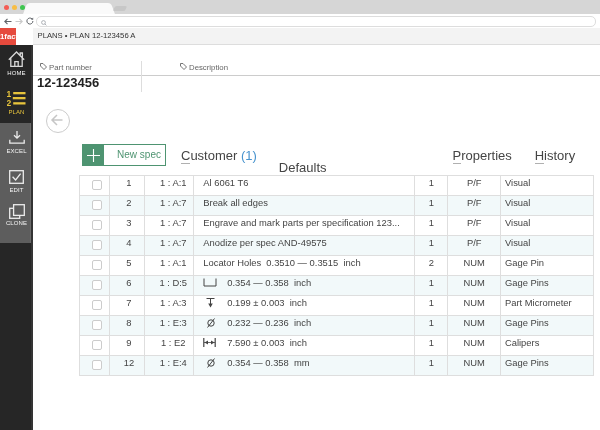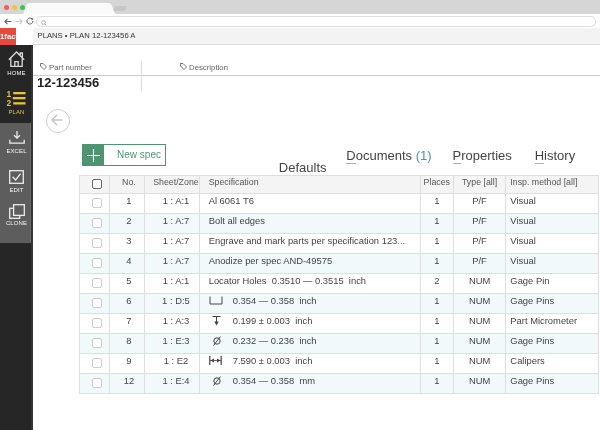--- a/index.html
+++ b/index.html
@@ -159,58 +159,49 @@
       </svg>
   </div>
   <div id="newspec">
     <div class="plus">
         <svg style="position:absolute;left:4px;top:4px" width="13" height="13" viewBox="0 0 13 13">
           <path d="M6.5 0v13 M0 6.5h13" stroke="#fff" stroke-width="1.1"></path>
         </svg>
       </div>
     <div class="txt">New spec</div>
   </div>
+  <div class="tab" style="left:148px;"><span class="u">C</span>ustomer <span class="n">(1)</span></div>
   <div class="tab" style="left:245.8px;margin-top:12px;"><span class="u">D</span>efaults</div>
-  <div class="tab" style="left:313.3px;"><span class="u">D</span>ocuments <span class="n">(1)</span></div>
   <div class="tab" style="left:419.5px;"><span class="u">P</span>roperties</div>
   <div class="tab" style="left:501.7px;"><span class="u">H</span>istory</div>
   <table id="tbl">
     <colgroup>
       <col style="width:29.6px">
         <col style="width:35.6px">
         <col style="width:49.1px">
         <col style="width:221.1px">
         <col style="width:33px">
         <col style="width:52.6px">
         <col style="width:93px">
     </colgroup>
     <tbody>
-        <tr>
-      <th class="c"><span class="cb cbh"></span></th>
-      <th class="c">No.</th>
-      <th class="c">Sheet/Zone</th>
-      <th class="l">Specification</th>
-      <th class="c">Places</th>
-      <th class="c">Type [all]</th>
-      <th class="i">Insp. method [all]</th>
-    </tr>
     <tr>
       <td class="c"><span class="cb"></span></td>
           <td class="c">1</td>
           <td class="c">1 : A:1</td>
       <td class="l">Al 6061 T6</td>
           <td class="c">1</td>
           <td class="c">P/F</td>
           <td class="i">Visual</td>
     </tr>
     <tr class="b">
       <td class="c"><span class="cb"></span></td>
           <td class="c">2</td>
           <td class="c">1 : A:7</td>
-      <td class="l">Bolt all edges</td>
+      <td class="l">Break all edges</td>
           <td class="c">1</td>
           <td class="c">P/F</td>
           <td class="i">Visual</td>
     </tr>
     <tr>
       <td class="c"><span class="cb"></span></td>
           <td class="c">3</td>
           <td class="c">1 : A:7</td>
       <td class="l">Engrave and mark parts per specification 123...</td>
           <td class="c">1</td>

